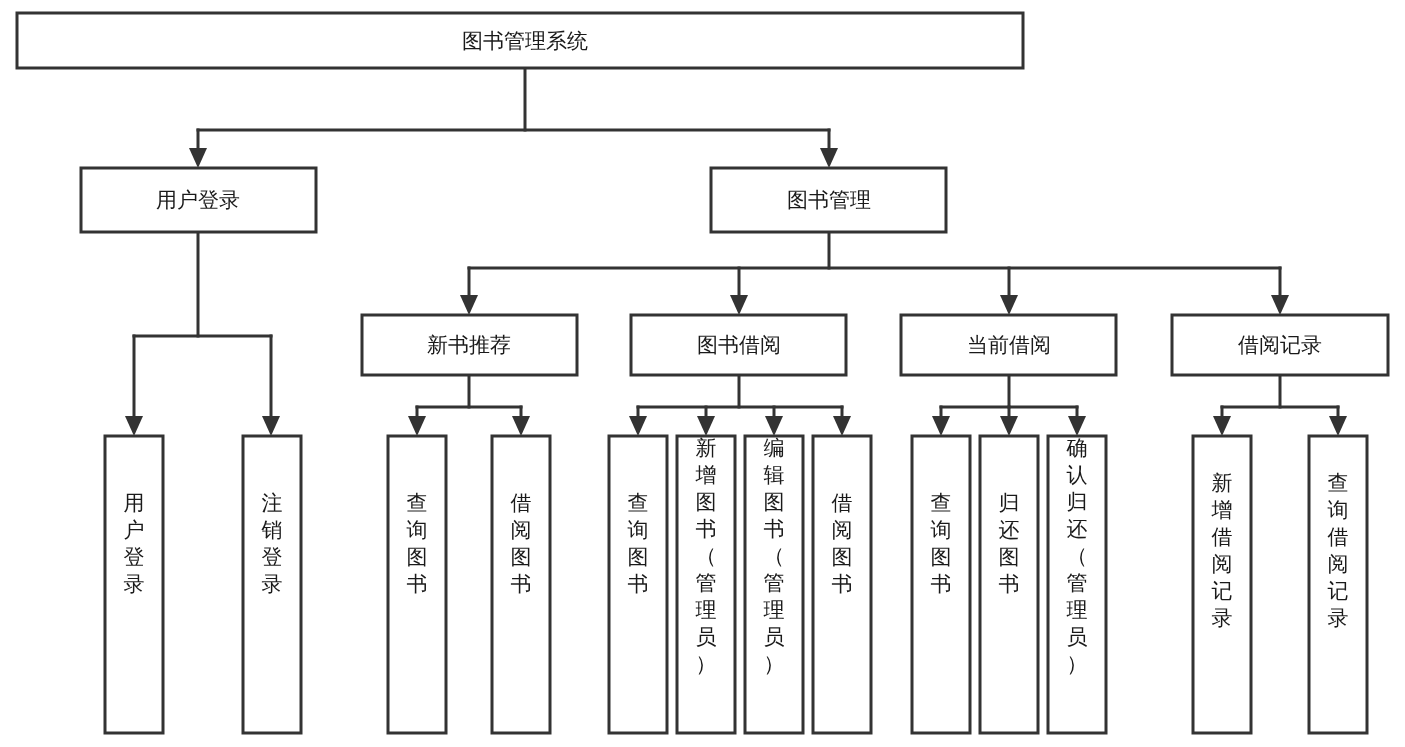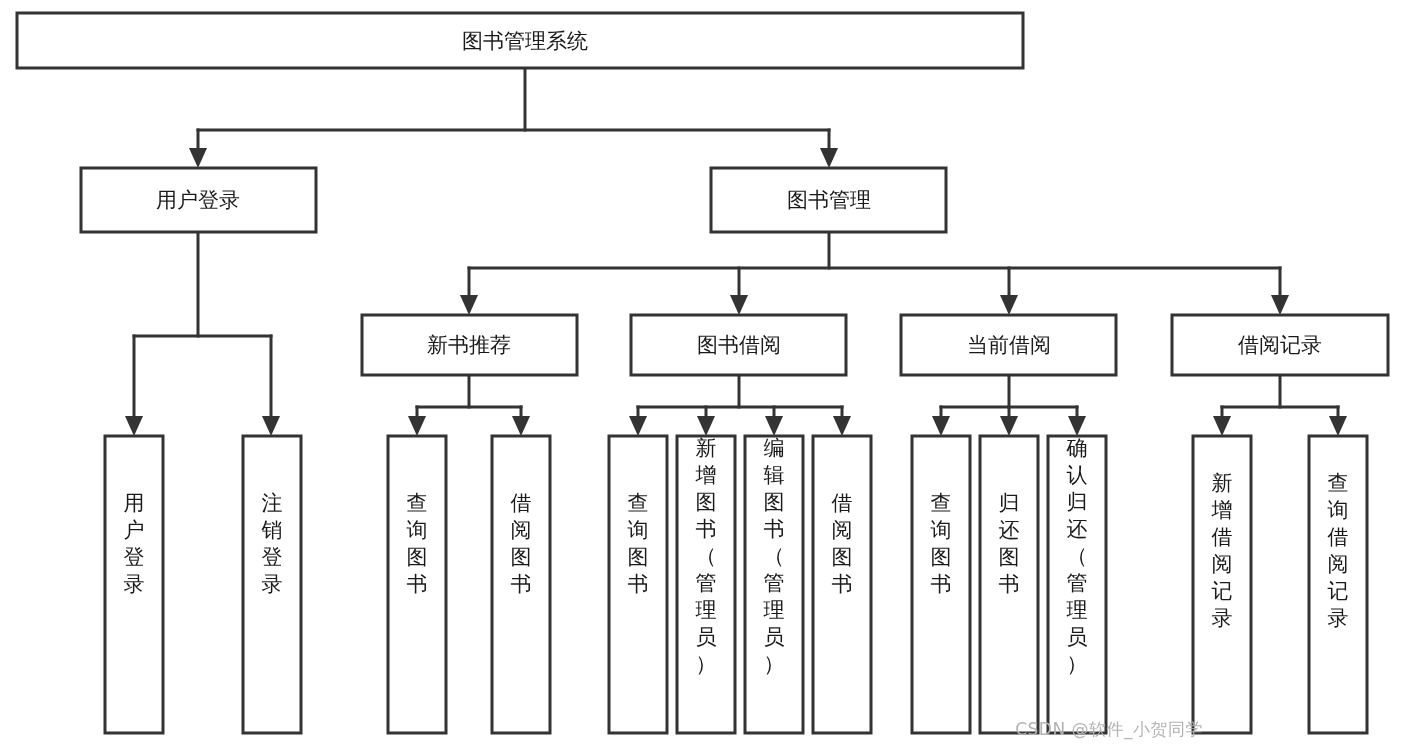--- a/index.html
+++ b/index.html
@@ -230,14 +230,13 @@
       <rect class="node-rect" x="1193" y="436" width="58" height="297"></rect>
       <text class="node-label-vertical" x="1222" y="490"><tspan x="1222" dy="0">新</tspan><tspan x="1222" dy="27">增</tspan><tspan x="1222" dy="27">借</tspan><tspan x="1222" dy="27">阅</tspan><tspan x="1222" dy="27">记</tspan><tspan x="1222" dy="27">录</tspan></text>
     </g>
     <g>
       <rect class="node-rect" x="1309" y="436" width="58" height="297"></rect>
       <text class="node-label-vertical" x="1338" y="490"><tspan x="1338" dy="0">查</tspan><tspan x="1338" dy="27">询</tspan><tspan x="1338" dy="27">借</tspan><tspan x="1338" dy="27">阅</tspan><tspan x="1338" dy="27">记</tspan><tspan x="1338" dy="27">录</tspan></text>
     </g>
 
   </svg>
 
-  <div class="watermark">CSDN @软件_小贺同学</div>
 </div>
 
 </body></html>

